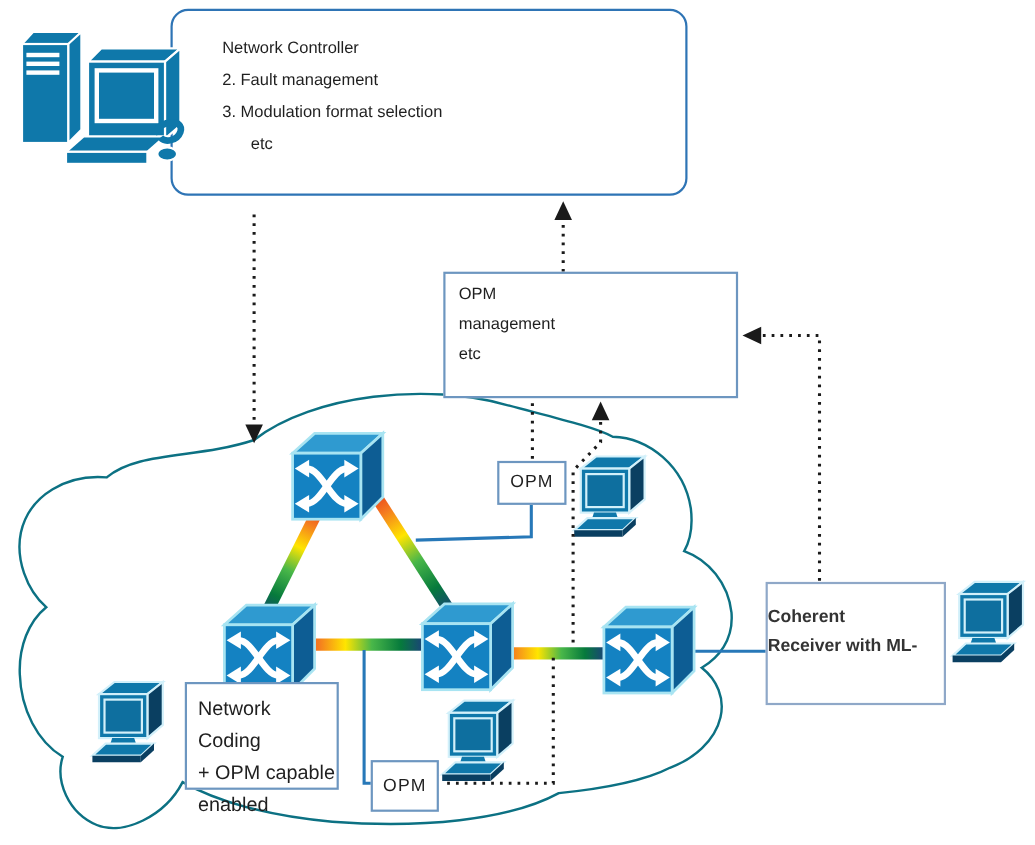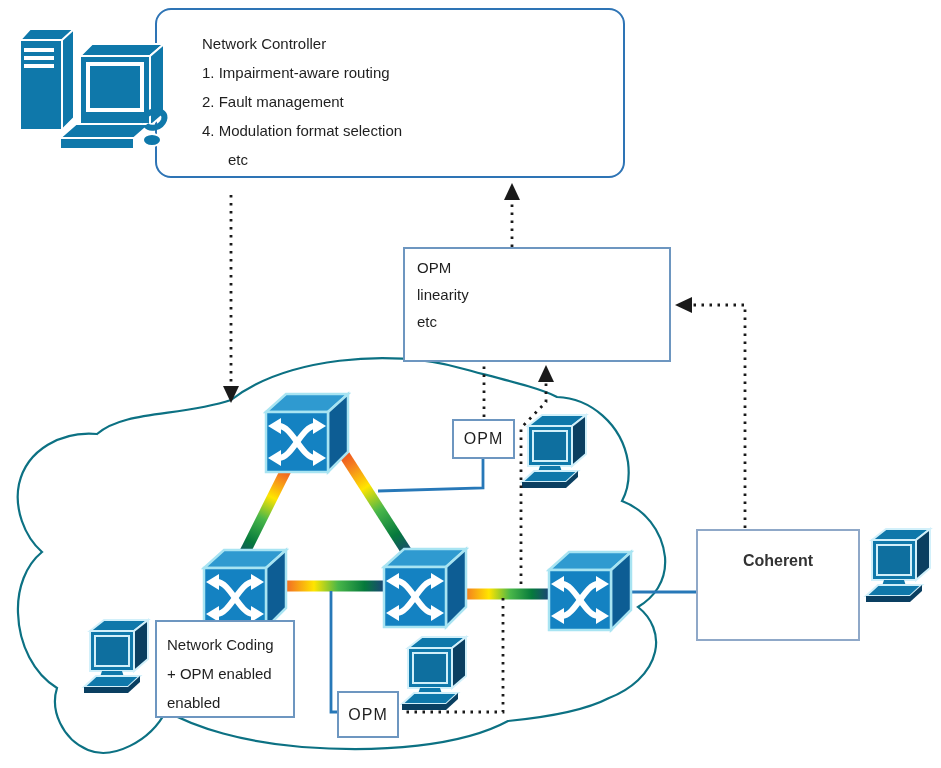--- a/index.html
+++ b/index.html
@@ -10,25 +10,25 @@
   .box{position:absolute;background:#fff;z-index:3;box-sizing:border-box;}
   .ctrl-box{left:155px;top:8px;width:470px;height:170px;border:2px solid #2e74b5;
             border-radius:16px;padding:19px 10px 11px 45px;font-size:15px;line-height:29px;z-index:2;}
   .ctrl-box .etc{padding-left:26px;}
   .opm-panel{left:403px;top:247px;width:268px;height:115px;border:2px solid #6d96c0;
              padding:5px 6px 0 12px;font-size:15px;line-height:27px;}
   .opm-tap{border:2px solid #6d96c0;display:flex;align-items:center;justify-content:center;
            font-size:16px;letter-spacing:1px;}
   .opm-tap-top{left:452px;top:419px;width:63px;height:40px;}
   .opm-tap-bottom{left:337px;top:691px;width:62px;height:47px;}
-  .nc-box{left:155px;top:620px;width:140px;height:98px;border:2px solid #6d96c0;
-          padding:8px 0 0 10px;font-size:15px;line-height:29px;}
+  .nc-box{left:168px;top:620px;width:140px;height:98px;border:2px solid #6d96c0;
+          padding:8px 0 0 10px;font-size:18px;line-height:29px;}
   .coh-box{left:696px;top:529px;width:164px;height:112px;border:2px solid #8fa8c8;
            padding-top:16px;font-size:16px;line-height:27px;font-weight:bold;
-           text-align:center;color:#333;}
+           color:#333;}
 </style>
 </head>
 <body>
 
 <div id="stage">
 
   <svg id="diagram-svg" width="941" height="768" viewBox="0 0 941 768">
     <defs>
       <linearGradient id="gTL" gradientUnits="userSpaceOnUse" x1="292" y1="458" x2="240" y2="562">
         <stop offset="0" stop-color="#e8311c"></stop>
@@ -161,43 +161,43 @@
       <polygon points="100,108 130,108 134,118 96,118"></polygon>
       <polygon points="60,120 134,120 150,106 76,106"></polygon>
       <rect x="60" y="120" width="74" height="11"></rect>
       <path d="M 140,104 C 146,90 168,90 164,102 C 161,110 150,112 146,107" fill="none" stroke="#0f78aa" stroke-width="6"></path>
       <ellipse cx="152" cy="122" rx="9" ry="6"></ellipse>
     </g>
   </svg>
 
   <div class="box ctrl-box">
     <div>Network Controller</div>
-    <div>1. Impairment-aware routing</div>
     <div>2. Fault management</div>
-    <div>4. Modulation format selection</div>
+    <div>3. Modulation format selection</div>
     <div class="etc">etc</div>
   </div>
 
   <div class="box opm-panel">
     <div>OPM</div>
-    <div>linearity</div>
+    <div>management</div>
     <div>etc</div>
   </div>
 
   <div class="box opm-tap opm-tap-top">
     <span>OPM</span>
   </div>
 
   <div class="box opm-tap opm-tap-bottom">
     <span>OPM</span>
   </div>
 
   <div class="box nc-box">
     <div>Network Coding</div>
-    <div>+ OPM enabled</div>
+    <div>+ OPM capable</div>
     <div>enabled</div>
   </div>
 
   <div class="box coh-box">
     <div>Coherent</div>
+    <div>Receiver with ML-</div>
   </div>
 
 </div>
 
 </body></html>

